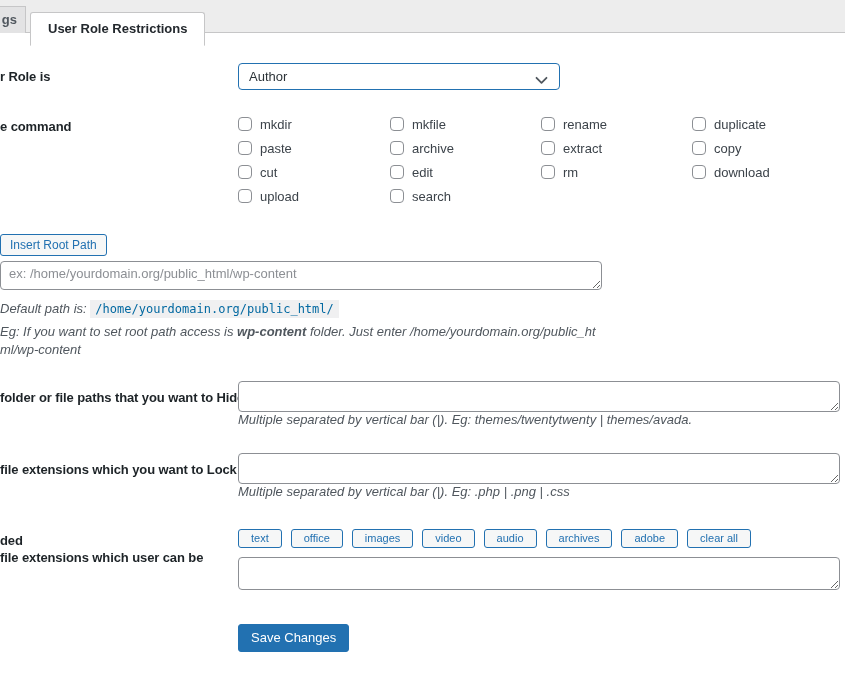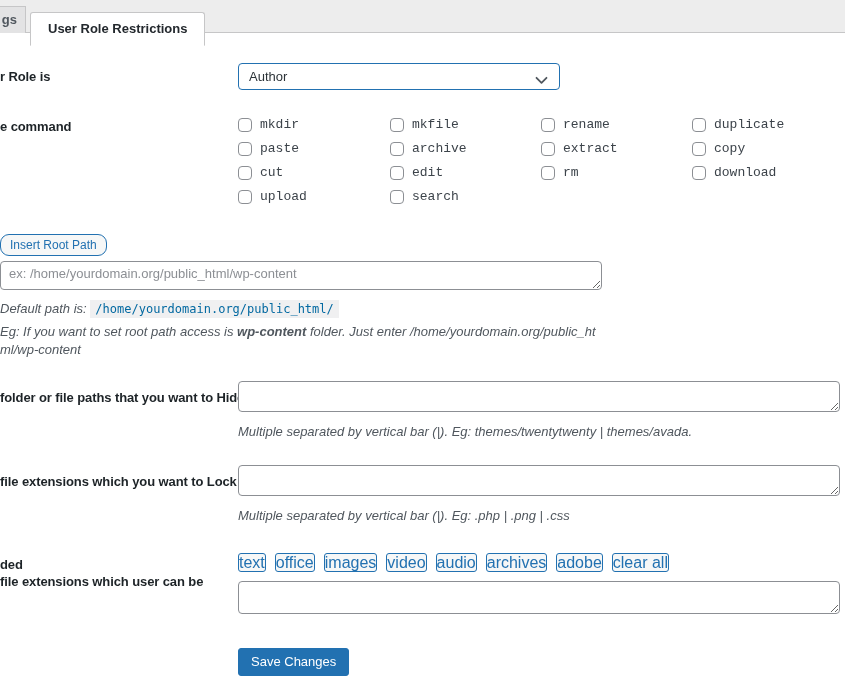--- a/index.html
+++ b/index.html
@@ -37,32 +37,32 @@
     position:relative; width:322px; height:27px; background:#fff;
     border:1.5px solid #2271b1; border-radius:4px;
     display:flex; align-items:center; padding:0 30px 0 10px;
     color:#2c3338; cursor:pointer;
   }
   .wp-select .chev { position:absolute; right:11px; top:9px; }
   
   .row-command { margin-top:27px; }
   .row-command .row-label { padding-top:1px; }
   .cb-grid { display:grid; grid-template-columns:152px 151px 151px 148px; row-gap:9px; }
-  .cb-item { display:flex; align-items:flex-end; cursor:pointer;font-family:Liberation Mono, monospace; }
+  .cb-item { display:flex; align-items:flex-start; cursor:pointer; }
   .cb-box {
     width:14px; height:14px; flex:none; background:#fff;
     border:1px solid #8c8f94; border-radius:4px; margin-right:8px;
   }
   .cb-label { color:#3c434a; line-height:15px; }
   
   .row-rootpath { margin-top:30px; }
   .row-rootpath .row-label { padding-top:3px; }
   .btn-secondary {
     display:inline-block; font-family:inherit; font-size:12px; line-height:14px;
-    color:#2271b1; background:#f6f7f7; border:1px solid #2271b1; border-radius:9px;
+    color:#2271b1; background:#f6f7f7; border:1px solid #2271b1; border-radius:3px;
     padding:3px 9px; cursor:pointer;
   }
   textarea.ta {
     display:block; width:602px; border:1px solid #8c8f94; border-radius:4px;
     font-family:inherit; font-size:13px; color:#2c3338; padding:4px 8px;
     resize:vertical; background:#fff; outline:none;
   }
   textarea.ta::placeholder { color:#8c8f94; opacity:1; }
   .ta-root { height:29px; margin-top:5px; }
   .ta-mid { height:31px; }
@@ -70,34 +70,34 @@
   .default-line { margin-top:11px; font-style:italic; color:#50575e; }
   .code {
     font-style:normal; font-family:"DejaVu Sans Mono", monospace; font-size:12px;
     background:#f0f0f1; color:#0369a1; padding:2px 5px;
   }
   .eg-line {
     margin-top:7px; font-style:italic; color:#50575e; line-height:18px;
     width:602px; word-break:break-all;
   }
   .eg-line b { font-style:italic; }
-  .note { margin-top:12px; font-style:italic; color:#50575e; }
+  .note { font-style:italic; color:#50575e; }
   .row-hide   { margin-top:22px; }
   .row-lock   { margin-top:26px; }
   .row-upload { margin-top:30px; }
   .row-hide .row-label, .row-lock .row-label { padding-top:8px; }
   .row-upload .row-label-block { padding-top:3px; }
   .row-label-block { width:238px; flex:none; font-weight:bold; color:#1d2327; line-height:17px; }
   .row-label-block div { white-space:nowrap; overflow:hidden; letter-spacing:-0.1px; }
   
   .preset-row { display:flex; gap:9px; margin-bottom:9px; }
   .btn-mini {
-    font-family:inherit; font-size:16px; line-height:13px;
+    font-family:inherit; font-size:11px; line-height:13px;
     color:#2271b1; background:#f6f7f7; border:1px solid #2271b1; border-radius:3px;
-    padding:2px 0; cursor:pointer;
+    padding:2px 12px; cursor:pointer;
   }
   
   .row-save { margin-top:34px; }
   .btn-primary {
     font-family:inherit; font-size:13px; line-height:16px; font-weight:normal;
     color:#ffffff; background:#2271b1; border:1px solid #2271b1; border-radius:3px;
     padding:5px 12px; cursor:pointer;
   }
 </style>
 </head>

